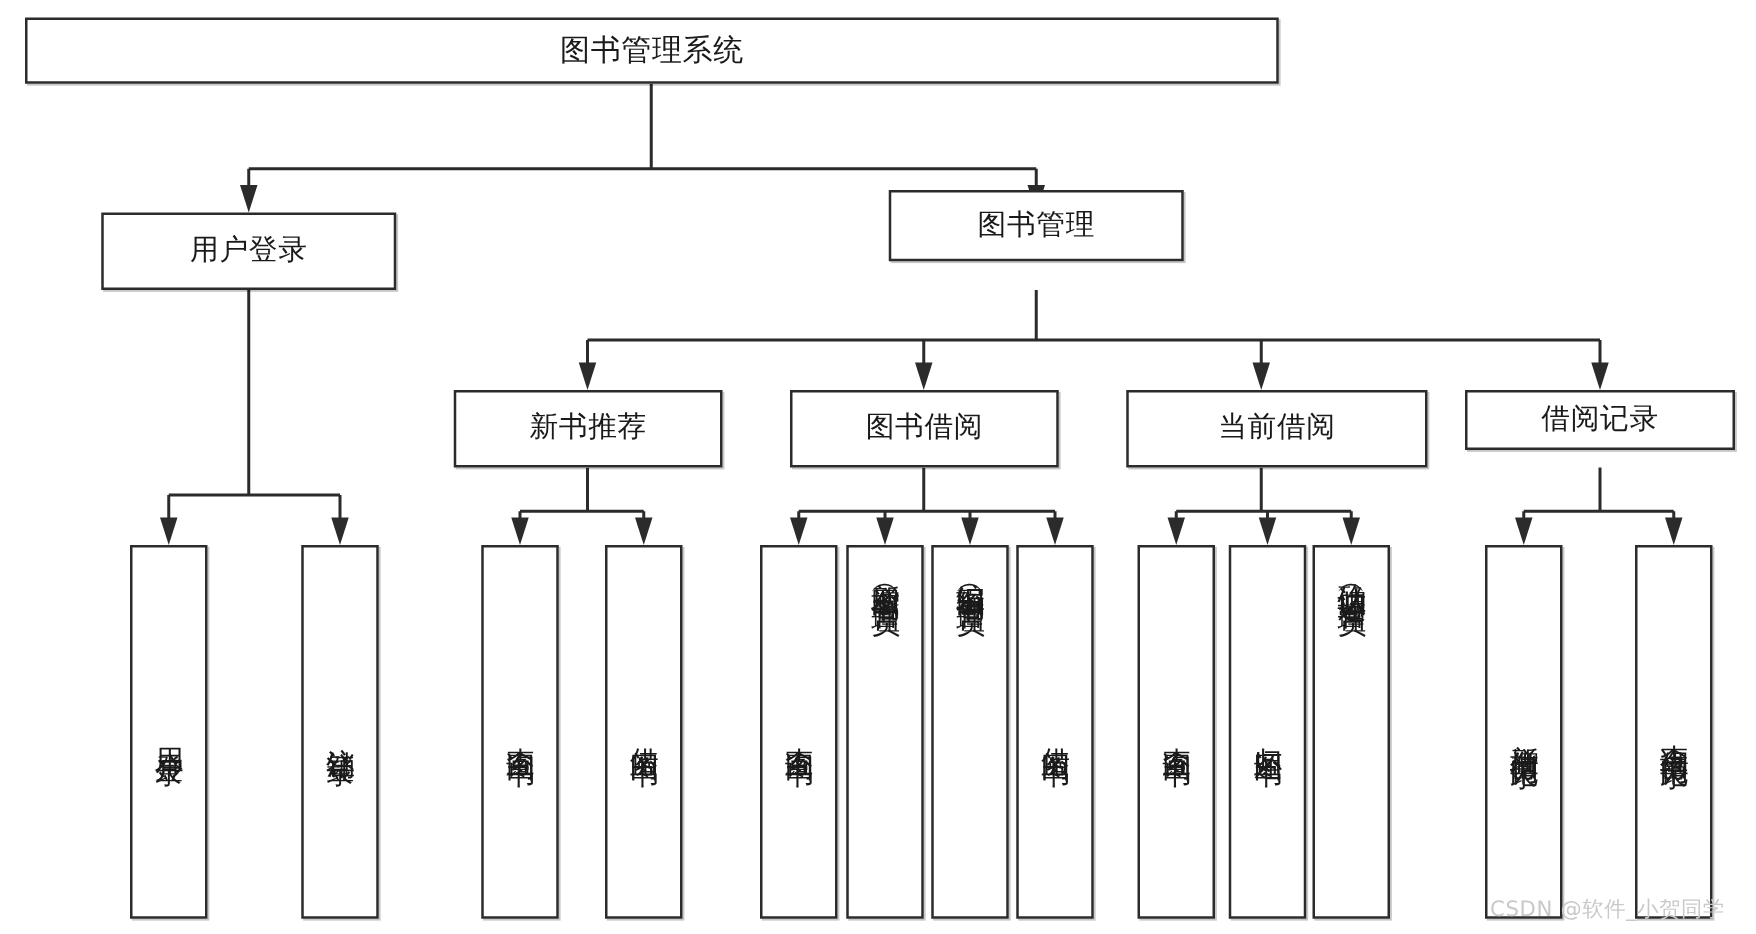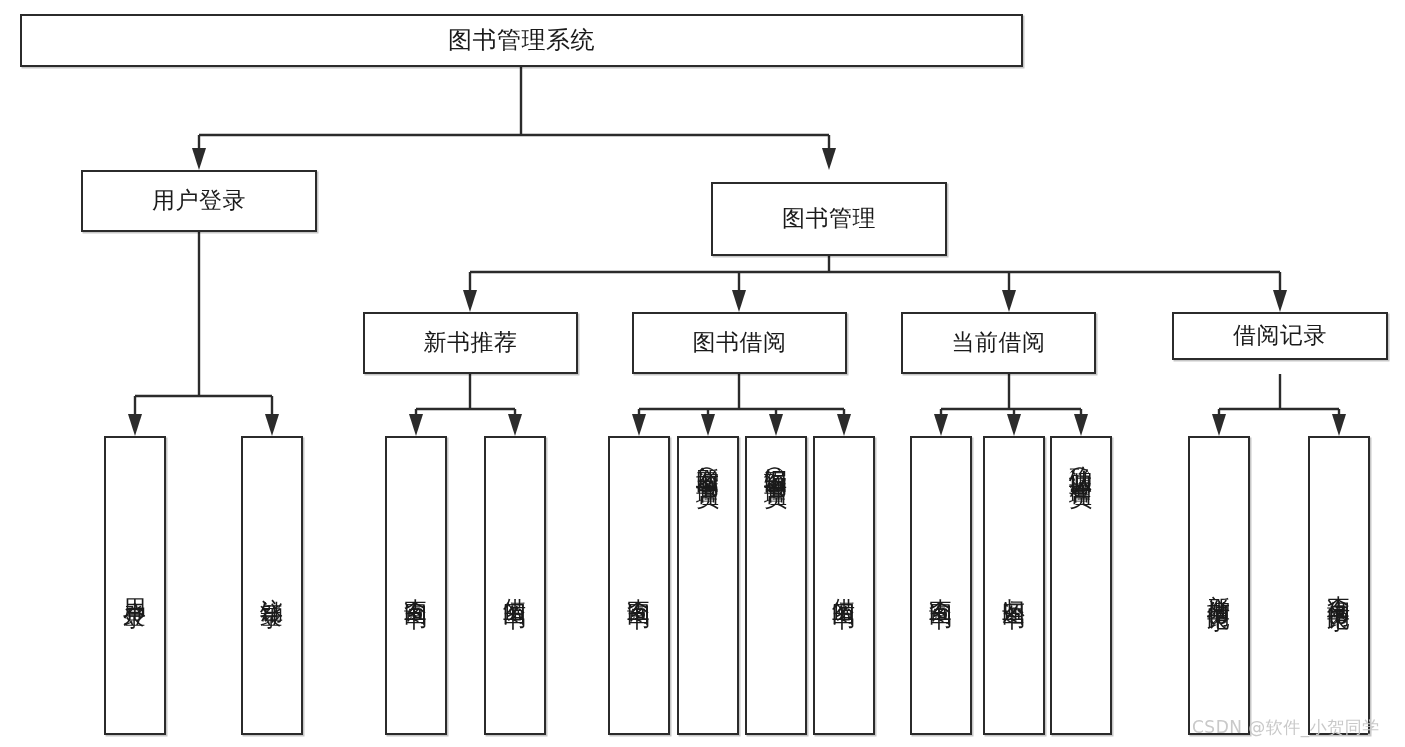--- a/index.html
+++ b/index.html
@@ -127,31 +127,31 @@
     </g>
   </svg>
 
   <div class="node root h" style="left:20px;top:14px;width:1003px;height:53px;">
     <span class="lbl">图书管理系统</span>
   </div>
 
   <div class="node h" style="left:81px;top:170px;width:236px;height:62px;">
     <span class="lbl">用户登录</span>
   </div>
-  <div class="node h" style="left:711px;top:182px;width:236px;height:74px;">
+  <div class="node h" style="left:711px;top:152px;width:236px;height:57px;">
     <span class="lbl">图书管理</span>
   </div>
 
   <div class="node h" style="left:632px;top:312px;width:215px;height:62px;">
     <span class="lbl">图书借阅</span>
   </div>
   <div class="node h" style="left:363px;top:312px;width:215px;height:62px;">
     <span class="lbl">新书推荐</span>
   </div>
-  <div class="node h" style="left:901px;top:312px;width:195px;height:62px;">
+  <div class="node h" style="left:901px;top:312px;width:241px;height:62px;">
     <span class="lbl">当前借阅</span>
   </div>
   <div class="node h" style="left:1172px;top:312px;width:216px;height:48px;">
     <span class="lbl">借阅记录</span>
   </div>
 
   <div class="node v mid" style="left:104px;top:436px;width:62px;height:299px;">
     <span class="lbl">用户登录</span>
   </div>
   <div class="node v mid" style="left:241px;top:436px;width:62px;height:299px;">

